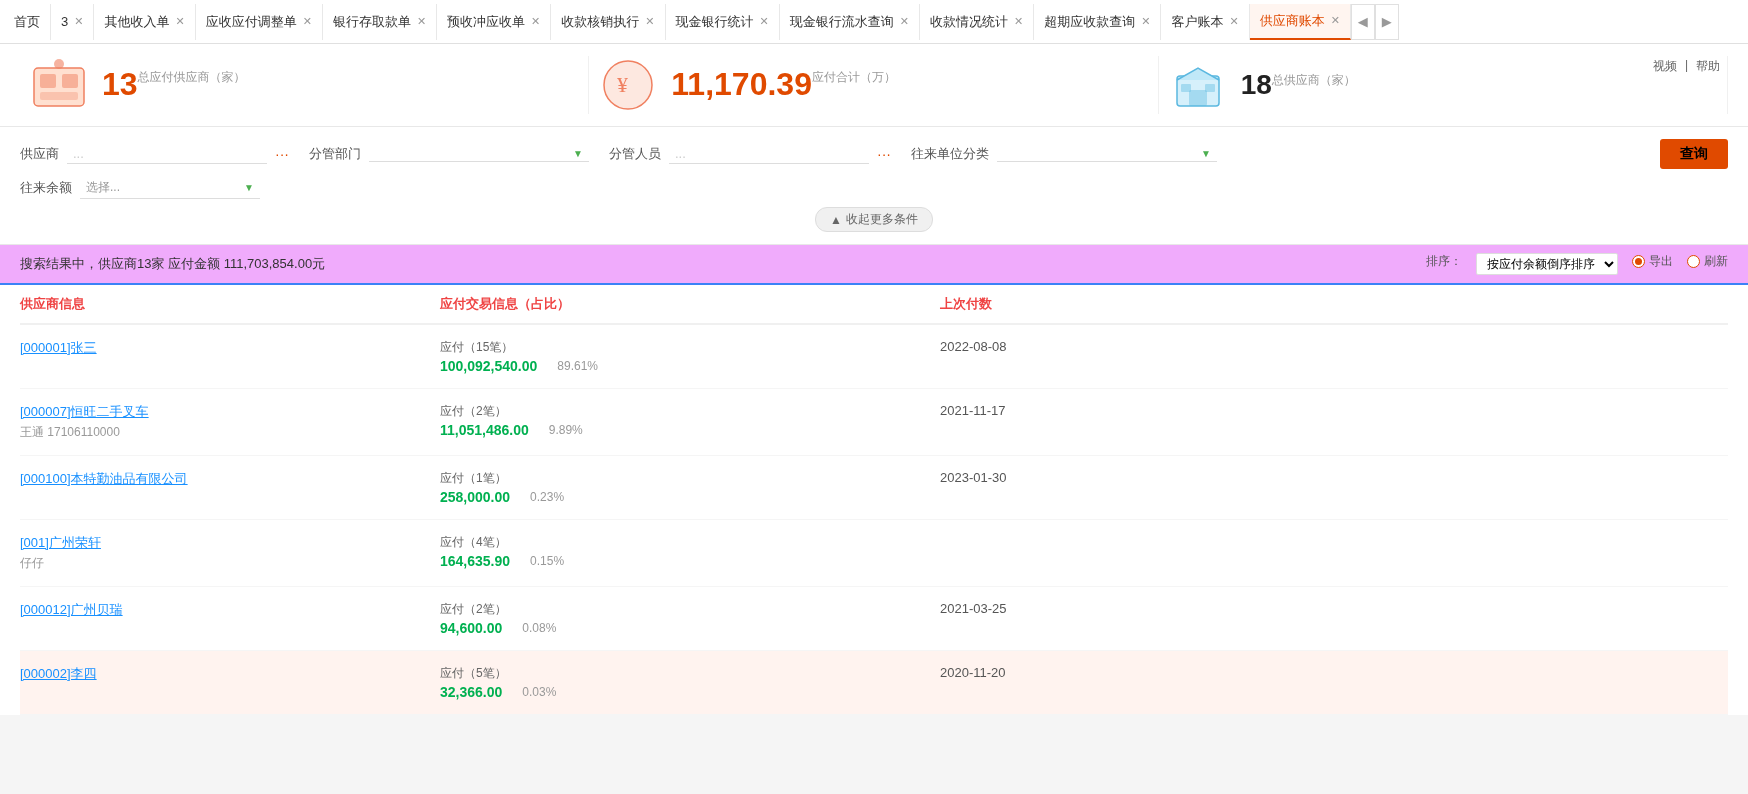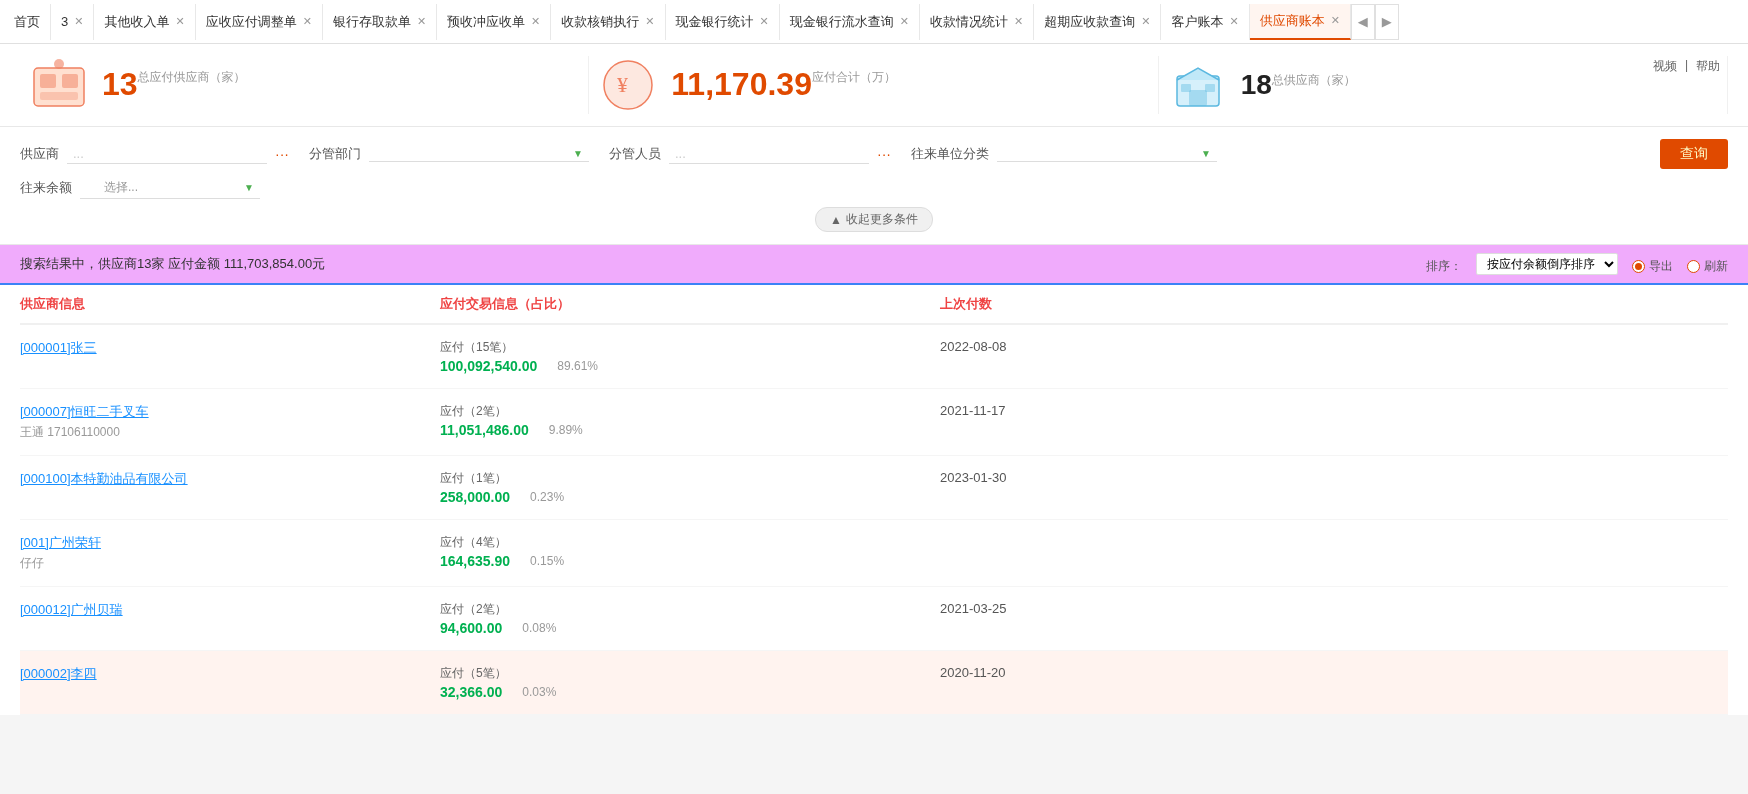--- a/index.html
+++ b/index.html
@@ -111,27 +111,27 @@
       border-bottom: 1px solid #ddd;
       width: 200px;
       padding: 2px 6px;
       cursor: pointer;
       position: relative;
     }
     .filter-dropdown-btn .arrow { margin-left: auto; color: #4CAF50; font-size: 10px; }
 
     .query-btn {
       background: #e04a00;
-      color: #fef9c3;
+      color: #000000;
       border: none;
       padding: 6px 20px;
       font-size: 14px;
       border-radius: 3px;
       cursor: pointer;
-      font-weight: normal;
+      font-weight: bold;
       margin-left: auto;
     }
 
     .collapse-btn {
       display: flex;
       align-items: center;
       justify-content: center;
       gap: 4px;
       background: #f0f0f0;
       border: 1px solid #ddd;
@@ -150,21 +150,21 @@
       align-items: center;
       background: #f0abfc;
       padding: 8px 20px;
       border-bottom: 2px solid #3b82f6;
       font-size: 13px;
       color: #333;
     }
     .result-actions {
       margin-left: auto;
       display: flex;
-      align-items: flex-end;
+      align-items: flex-start;
       gap: 14px;
       font-size: 12px;
       color: #555;
     }
     .result-actions span { cursor: pointer; }
     .sort-select {
       border: 1px solid #ddd;
       background: #fff;
       padding: 2px 6px;
       font-size: 12px;
@@ -372,21 +372,21 @@
       </div>
     </div>
 
     <button class="query-btn">查询</button>
   </div>
   <div class="filter-row">
 
     <div class="filter-item">
       <span class="filter-label">往来余额</span>
       <div class="filter-dropdown-btn" style="width:180px;">
-        <span style="color:#999;font-size:12px;margin-left:18px;">选择...</span>
+        <span style="color:#999;font-size:12px;">选择...</span>
         <span class="arrow" style="color:#4CAF50;">▼</span>
       </div>
     </div>
   </div>
 
   <div style="text-align:center;">
     <div class="collapse-btn">
       <span>▲</span>
       <span>收起更多条件</span>
     </div>

